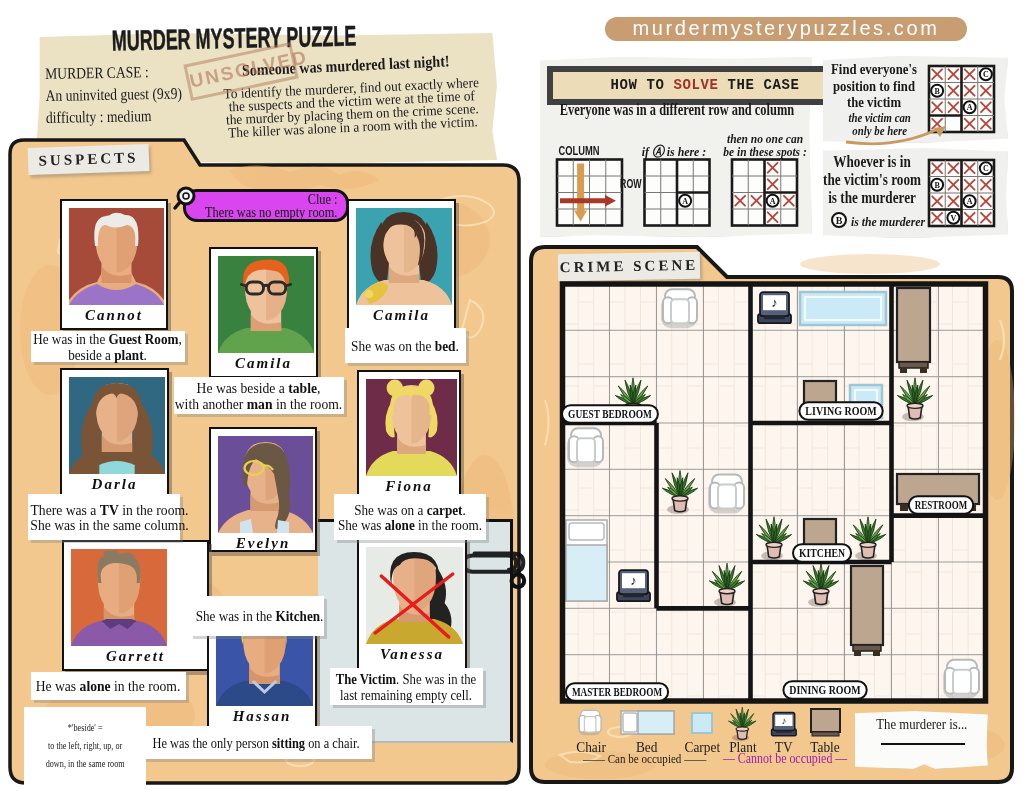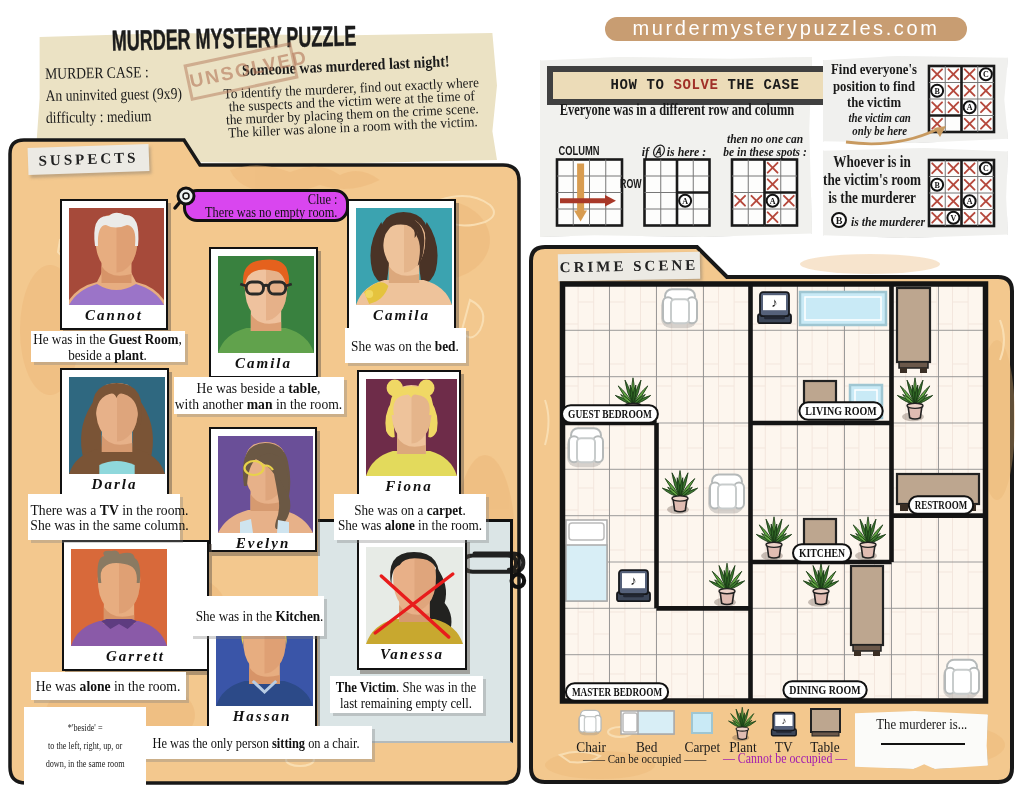--- a/index.html
+++ b/index.html
@@ -205,21 +205,21 @@
   </div>
 <div class="cap" style="left:334px;top:494px;width:152px;height:46px;">
     <span style="display:inline-block;transform:scaleX(0.85);transform-origin:center;width:178px;margin-left:-13px;"><span style="white-space:nowrap;">She was on a <b>carpet</b>.</span><br><span style="white-space:nowrap;">She was <b>alone</b> in the room.</span></span>
   </div>
 <div class="cap" style="left:31px;top:672px;width:155px;height:28px;">
     <span style="display:inline-block;transform:scaleX(0.88);transform-origin:center;width:176px;margin-left:-11px;"><span style="white-space:nowrap;">He was <b>alone</b> in the room.</span></span>
   </div>
 <div class="cap" style="left:140px;top:726px;width:232px;height:33px;">
     <span style="display:inline-block;transform:scaleX(0.8);transform-origin:center;width:290px;margin-left:-29px;"><span style="white-space:nowrap;">He was the only person <b>sitting</b> on a chair.</span></span>
   </div>
-<div class="cap" style="left:330px;top:668px;width:153px;height:37px;margin-top:8px;">
+<div class="cap" style="left:330px;top:668px;width:153px;height:37px;">
     <span style="display:inline-block;transform:scaleX(0.82);transform-origin:center;width:186px;margin-left:-17px;"><span style="white-space:nowrap;"><b>The Victim</b>. She was in the</span><br><span style="white-space:nowrap;">last remaining empty cell.</span></span>
   </div>
 <div class="abs" style="left:24px;top:707px;width:122px;height:84px;background:#fff;"></div>
 <div class="abs" style="left:5px;top:719px;width:160px;text-align:center;font-size:10px;line-height:18px;color:#1a1a1a;"><span style="display:inline-block;transform:scaleX(.82);">*'beside' =<br><span style="white-space:nowrap;">to the left, right, up, or</span><br><span style="white-space:nowrap;">down, in the same room</span></span></div>
 <div class="abs" style="left:605px;top:17px;width:362px;height:24px;background:#c89d72;border-radius:12px;text-align:center;color:#fff;font-family:'Liberation Sans',sans-serif;font-size:20px;line-height:23px;letter-spacing:2.6px;">murdermysterypuzzles.com</div>
 <div class="abs" style="left:540px;top:57px;width:272px;height:180px;background:#f1f1ee;box-shadow:0 2px 4px rgba(120,120,120,.4);clip-path:polygon(0 2%,30% 0,70% 1%,100% 0,99% 40%,100% 98%,60% 100%,20% 99%,0 100%);"></div>
 <div class="abs" style="left:547px;top:66px;height:27px;background:#ecdcb8;border:6px solid #404040;text-align:center;font-family:'Liberation Mono',monospace;font-weight:bold;font-size:14px;letter-spacing:0.6px;line-height:27px;color:#1a1a1a;padding-left:28px;width:248px;">HOW TO <span style="color:#a03028;">SOLVE</span> THE CASE</div>
 <div class="abs" style="left:677px;top:100px;width:0;height:20px;">
     <span style="position:absolute;left:0;top:0;transform:translateX(-50%) scaleX(.73);transform-origin:center top;font-weight:bold;font-size:17px;color:#1a1a1a;white-space:nowrap;">Everyone was in a different row and column</span>
   </div>

